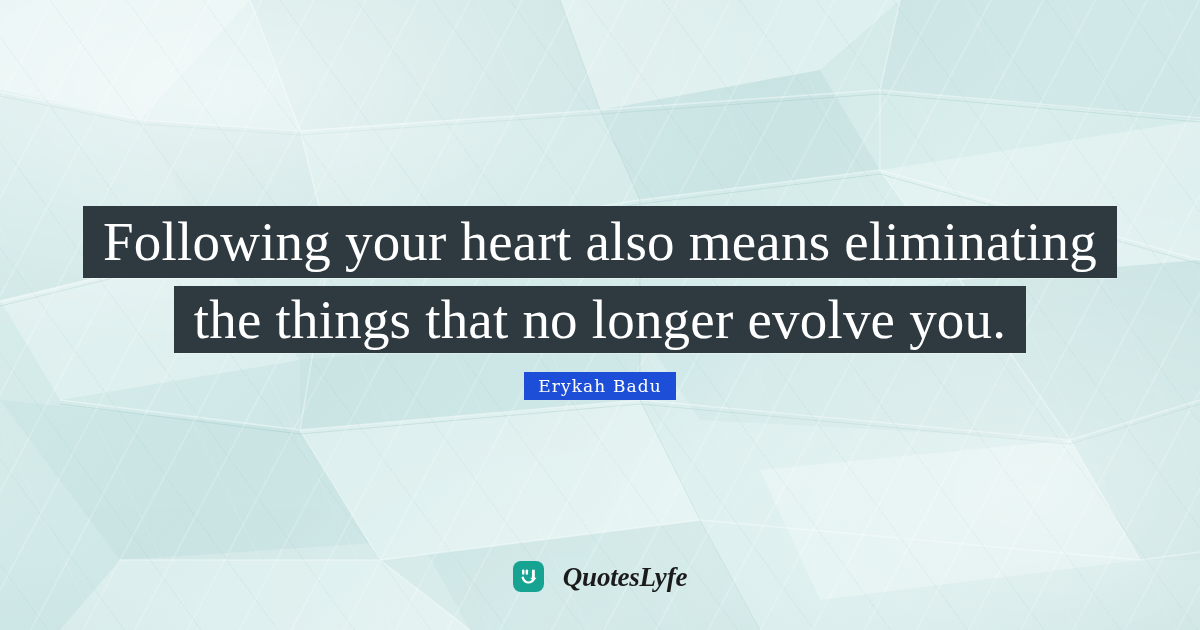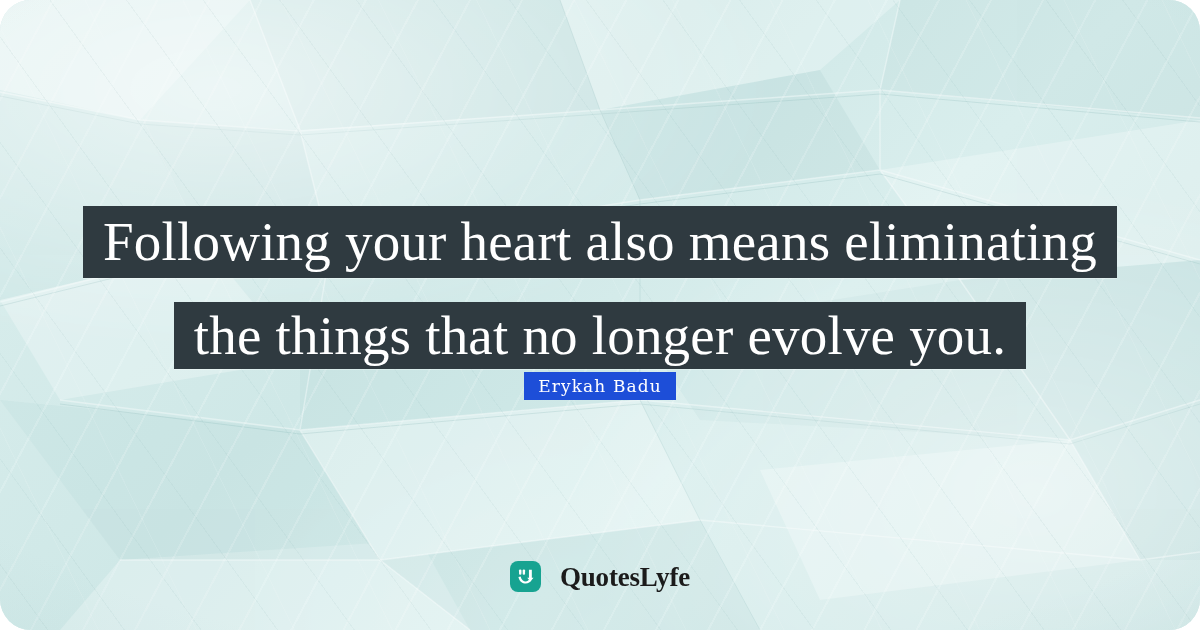--- a/index.html
+++ b/index.html
@@ -12,21 +12,20 @@
     overflow: hidden;
     font-family: "Liberation Serif", serif;
   }
 
   #canvas {
     position: relative;
     width: 1200px;
     height: 630px;
     background: #d3e9e8;
     overflow: hidden;
-    border-radius: 31px;
   }
 
   
   .paper-base {
     position: absolute;
     inset: 0;
     background:
       linear-gradient(135deg, #dcefee 0%, #cfe8e7 38%, #d9eeed 62%, #cbe5e4 100%);
   }
   .facets {
@@ -77,21 +76,21 @@
     color: #ffffff;
     font-family: "Liberation Serif", serif;
     font-weight: 400;
     font-size: 55px;
     line-height: 72px;
     letter-spacing: .2px;
     padding: 0 20px;
     white-space: nowrap;
     box-shadow: 0 1px 0 rgba(255,255,255,.30);
   }
-  .quote-line.line2 { margin-top: 24px; }
+  .quote-line.line2 { margin-top: 8px; }
   .quote-line.line2 > span { line-height: 67px; }
 
   
   .author-wrap {
     position: absolute;
     left: 0; right: 0;
     top: 372px;
     text-align: center;
   }
   .author-badge {
@@ -108,20 +107,21 @@
 
   
   .logo-wrap {
     position: absolute;
     left: 0; right: 0;
     bottom: 38px;
     display: flex;
     align-items: center;
     justify-content: center;
     gap: 19px;
+    font-style: italic;
   }
   .logo-mark {
     width: 31px;
     height: 31px;
     border-radius: 8px;
     background: #17a391;
     display: flex;
     align-items: center;
     justify-content: center;
     flex: 0 0 auto;

